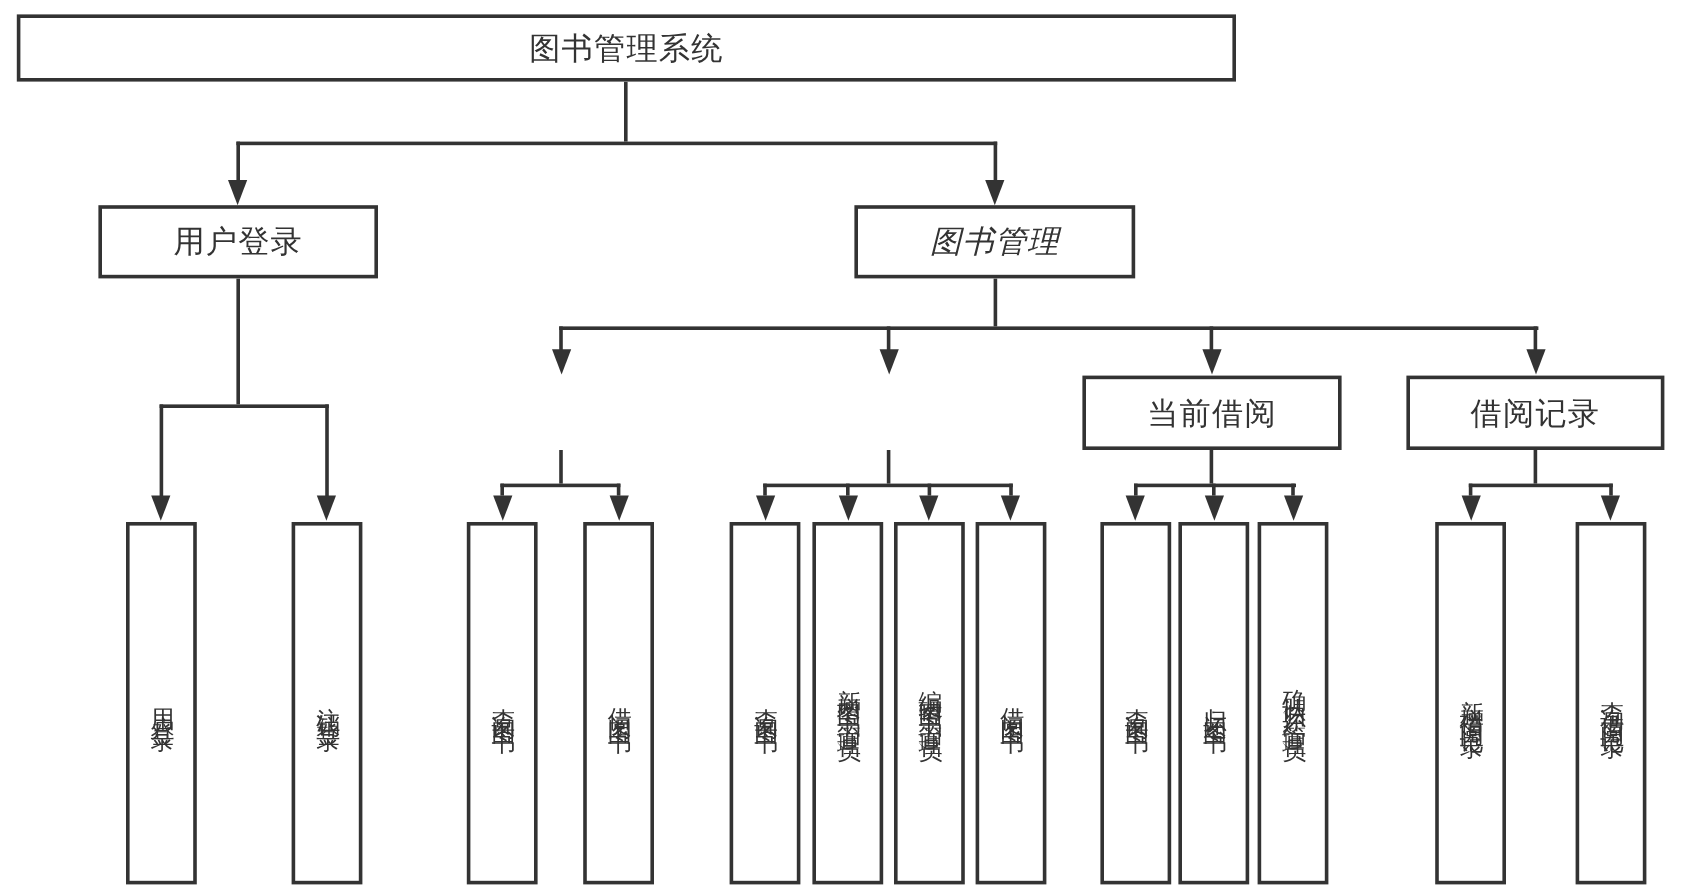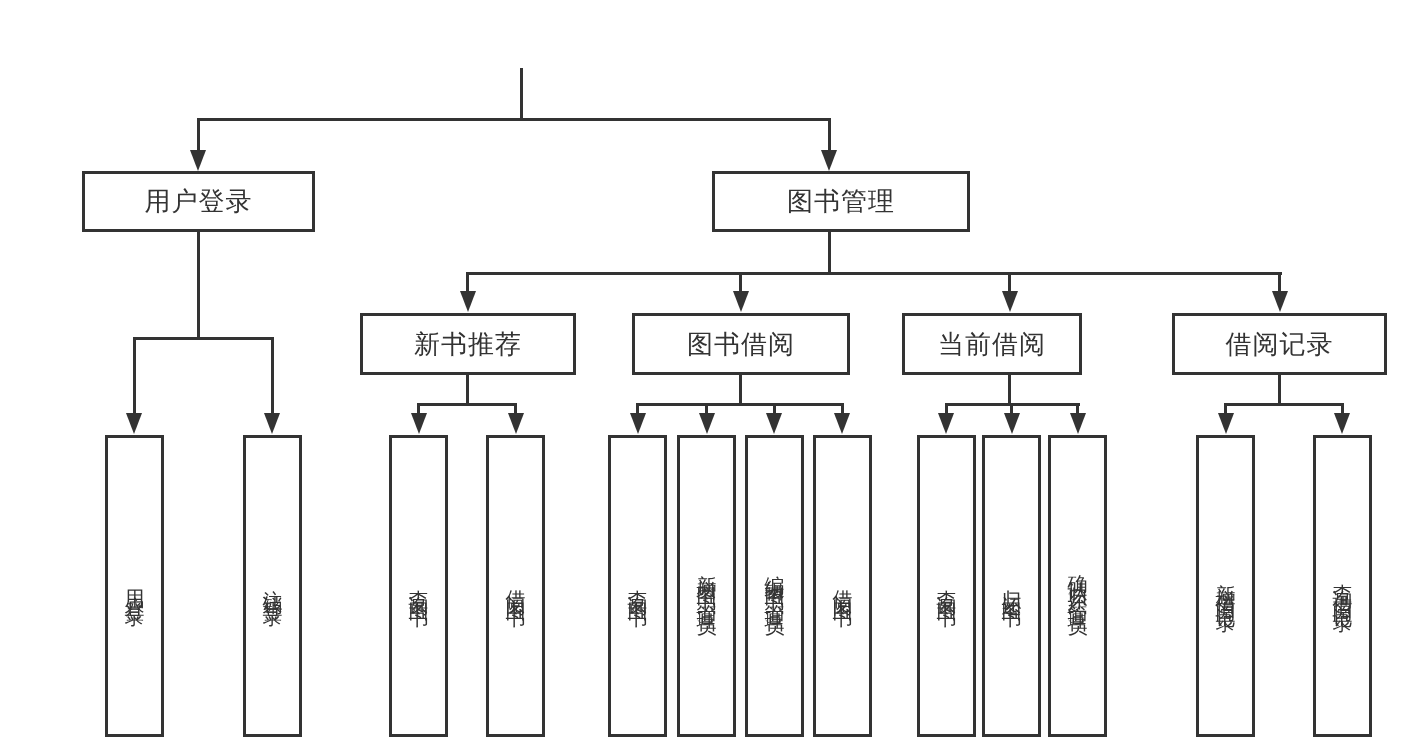--- a/index.html
+++ b/index.html
@@ -31,32 +31,35 @@
   .watermark{
     position:absolute;right:6px;bottom:4px;z-index:5;
     font-size:17px;color:rgba(158,158,158,0.9);letter-spacing:1px;
   }
 </style>
 </head>
 <body>
 
 <div class="stage">
 
+  <div class="box" style="left:14px;top:12px;width:1016px;height:56px;">
+    <span>图书管理系统</span>
+  </div>
 
   <div class="line" style="left:520px;top:68px;width:3px;height:50px;"></div>
   <div class="line" style="left:197px;top:118px;width:634px;height:3px;"></div>
   <div class="line" style="left:197px;top:118px;width:3px;height:34px;"></div>
   <div class="arrow" style="left:190px;top:150px;"></div>
   <div class="line" style="left:828px;top:118px;width:3px;height:34px;"></div>
   <div class="arrow" style="left:821px;top:150px;"></div>
 
   <div class="box" style="left:82px;top:171px;width:233px;height:61px;">
     <span>用户登录</span>
   </div>
-  <div class="box" style="left:712px;top:171px;width:258px;height:61px;">
+  <div class="box" style="left:712px;top:171px;width:234px;height:61px;font-style:italic;">
     <span>图书管理</span>
   </div>
 
   <div class="line" style="left:197px;top:232px;width:3px;height:105px;"></div>
   <div class="line" style="left:133px;top:337px;width:141px;height:3px;"></div>
   <div class="line" style="left:133px;top:337px;width:3px;height:78px;"></div>
   <div class="arrow" style="left:126px;top:413px;"></div>
   <div class="line" style="left:271px;top:337px;width:3px;height:78px;"></div>
   <div class="arrow" style="left:264px;top:413px;"></div>
 
@@ -64,27 +67,21 @@
   <div class="line" style="left:466px;top:272px;width:816px;height:3px;"></div>
   <div class="line" style="left:466px;top:272px;width:3px;height:20px;"></div>
   <div class="arrow" style="left:460px;top:291px;"></div>
   <div class="line" style="left:739px;top:272px;width:3px;height:20px;"></div>
   <div class="arrow" style="left:733px;top:291px;"></div>
   <div class="line" style="left:1008px;top:272px;width:3px;height:20px;"></div>
   <div class="arrow" style="left:1002px;top:291px;"></div>
   <div class="line" style="left:1278px;top:272px;width:3px;height:20px;"></div>
   <div class="arrow" style="left:1272px;top:291px;"></div>
 
-  <div class="box" style="left:360px;top:313px;width:216px;height:62px;">
-    <span>新书推荐</span>
-  </div>
-  <div class="box" style="left:632px;top:313px;width:218px;height:62px;">
-    <span>图书借阅</span>
-  </div>
-  <div class="box" style="left:902px;top:313px;width:180px;height:62px;">
+  <div class="box" style="left:902px;top:313px;width:216px;height:62px;">
     <span>当前借阅</span>
   </div>
   <div class="box" style="left:1172px;top:313px;width:215px;height:62px;font-family:Liberation Serif, serif;">
     <span>借阅记录</span>
   </div>
 
   <div class="line" style="left:466px;top:375px;width:3px;height:28px;"></div>
   <div class="line" style="left:417px;top:403px;width:100px;height:3px;"></div>
   <div class="line" style="left:417px;top:403px;width:3px;height:10px;"></div>
   <div class="arrow" style="left:411px;top:413px;"></div>

